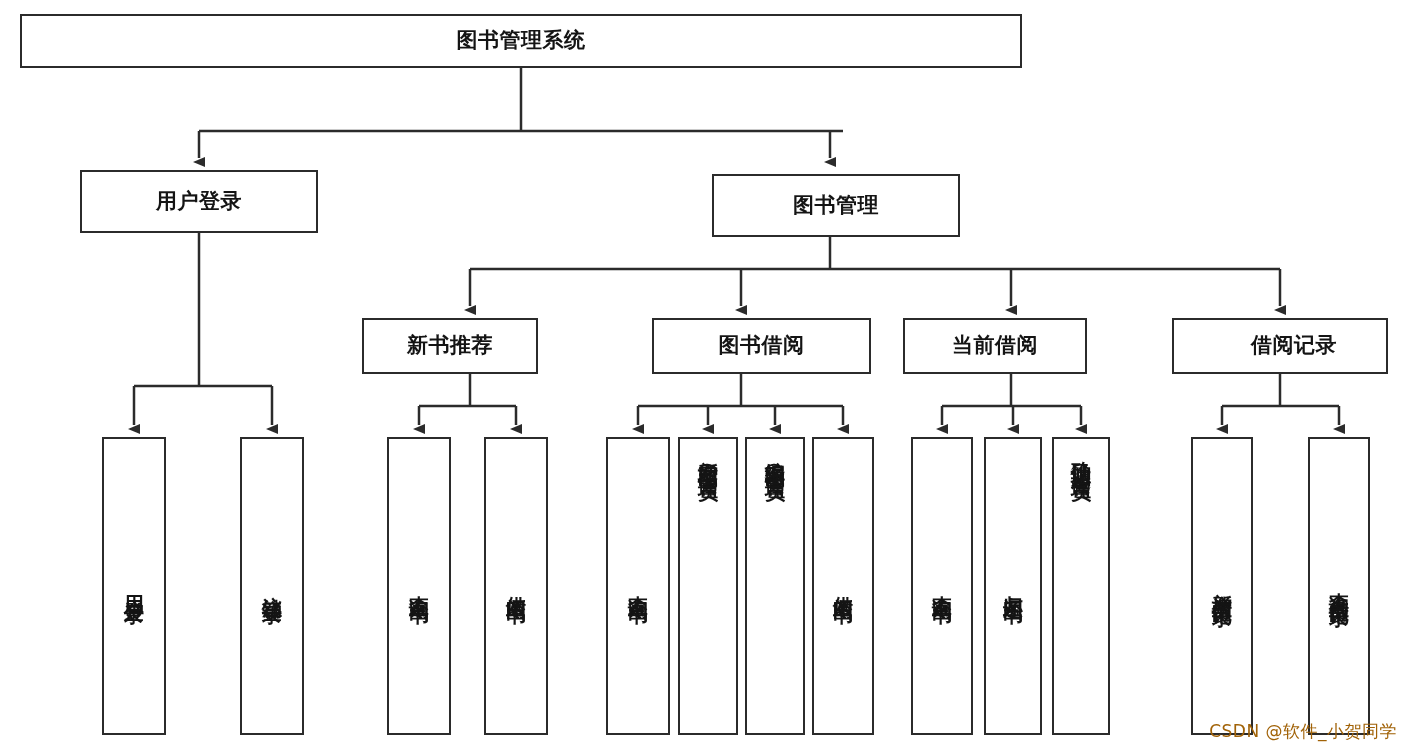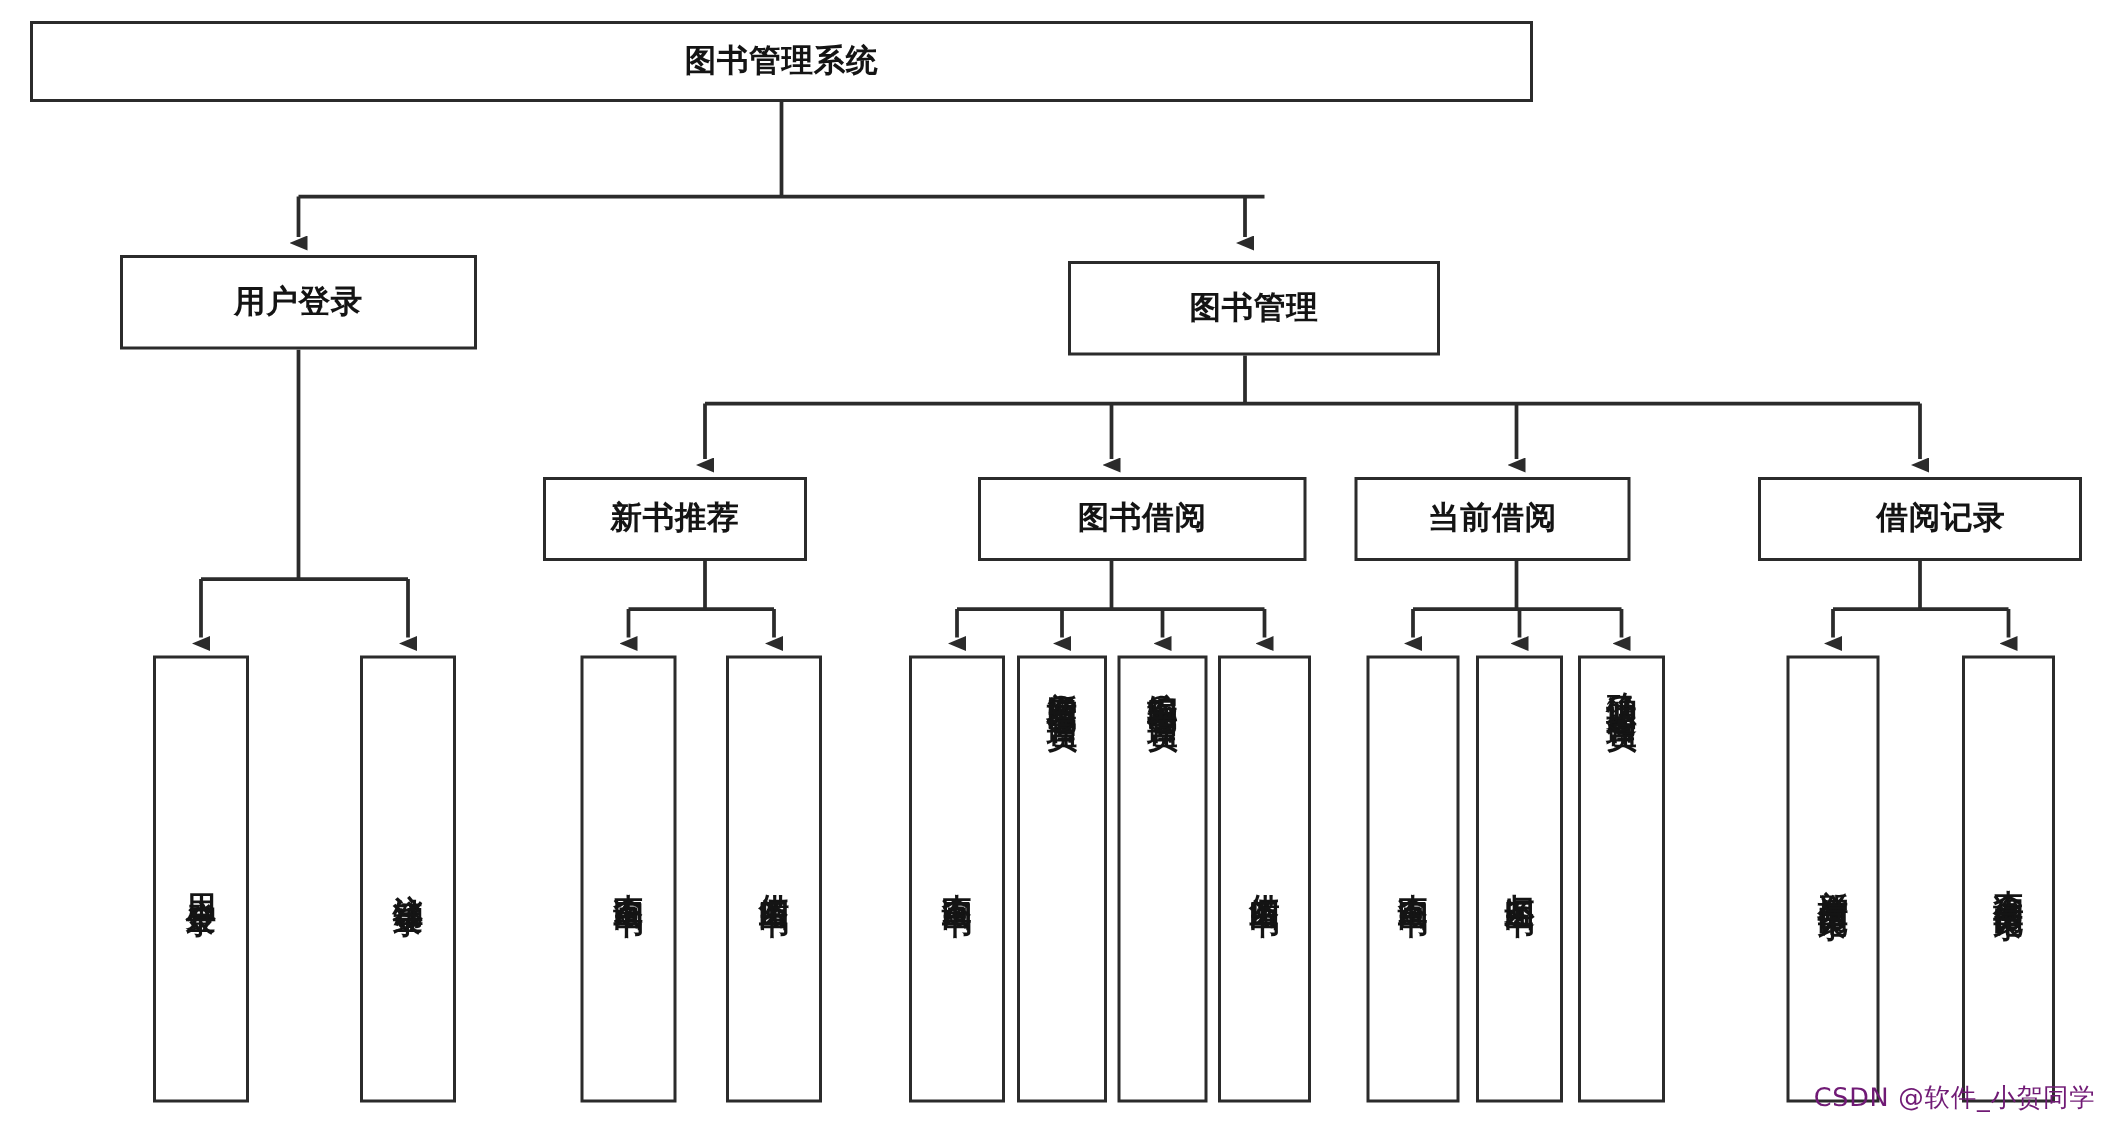--- a/index.html
+++ b/index.html
@@ -60,21 +60,21 @@
   }
   .node.vertical.center-v {
     align-items: center;
     padding-top: 0;
   }
   .watermark {
     position: absolute;
     right: 8px;
     bottom: 4px;
     font-size: 17px;
-    color: #701a75;
+    color: #a16207;
     letter-spacing: 0.5px;
     z-index: 5;
     white-space: nowrap;
   }
 </style>
 </head>
 <body>
 
 <div id="canvas">
 

